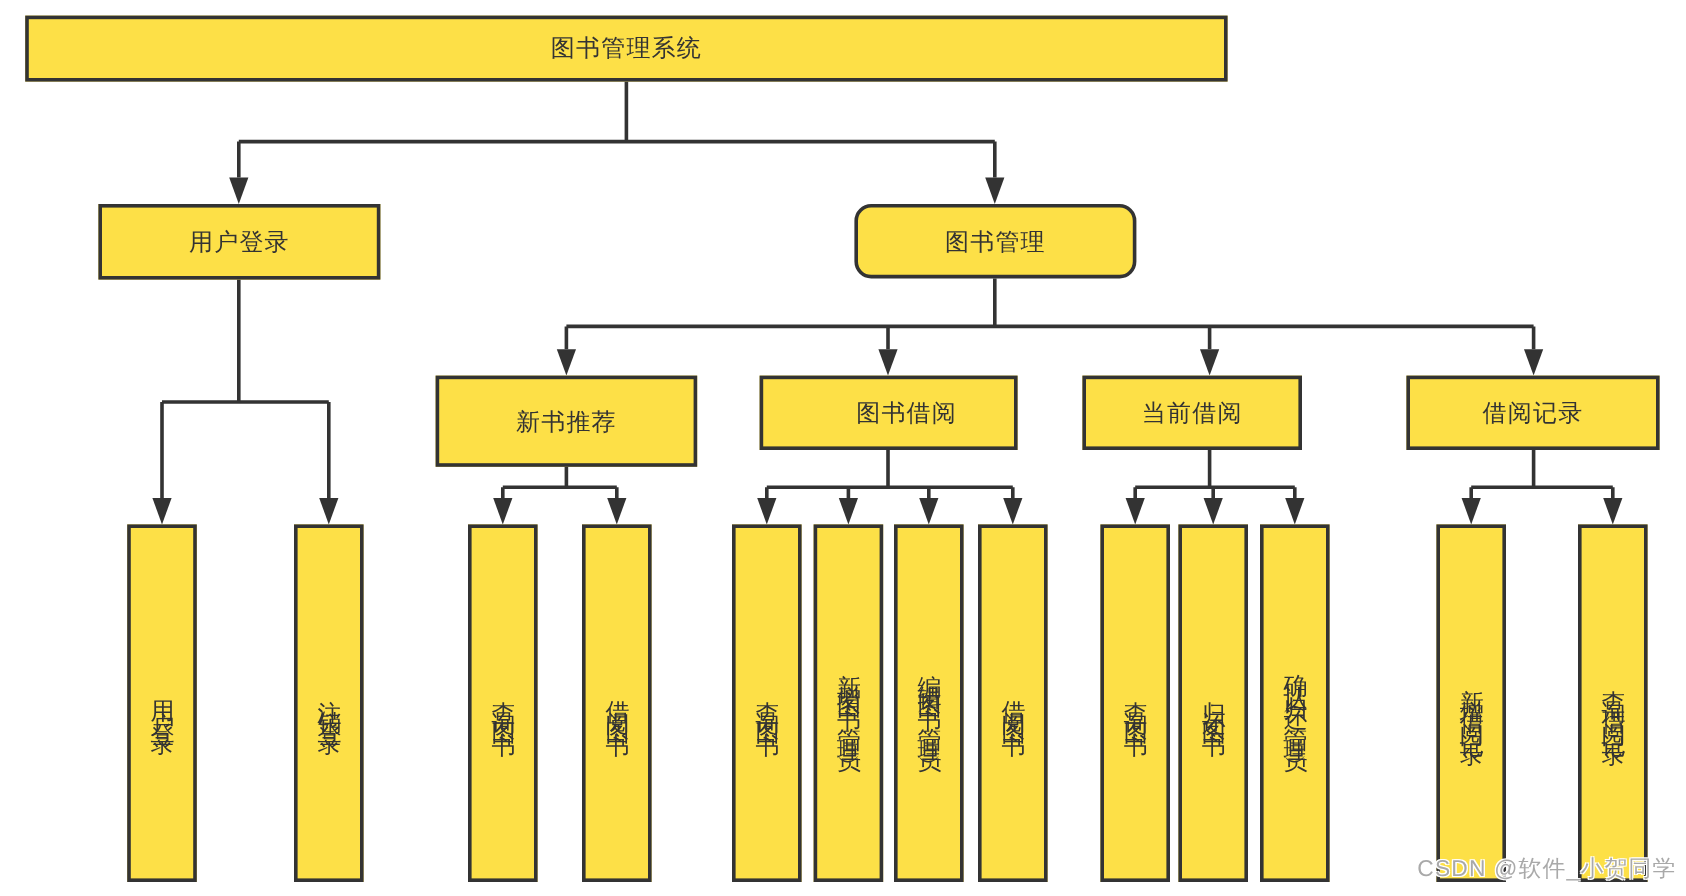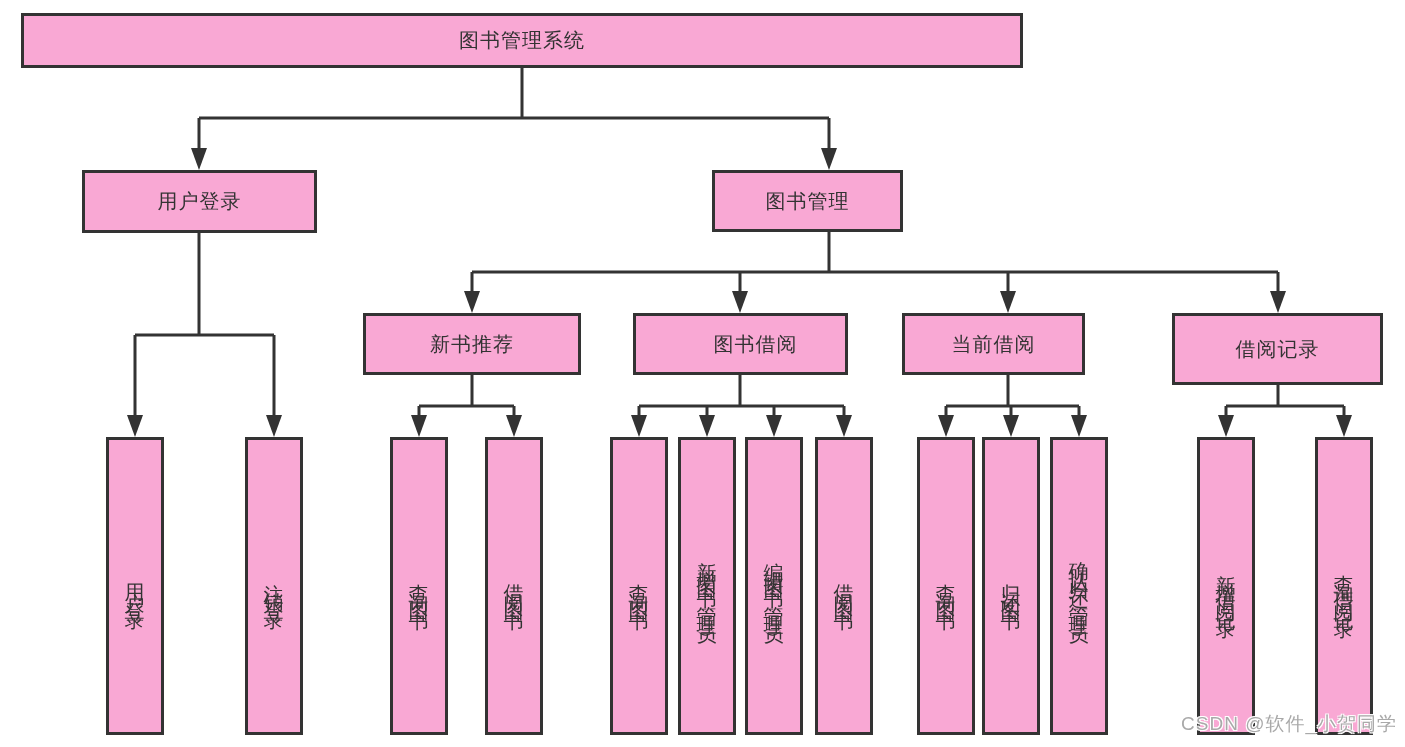--- a/index.html
+++ b/index.html
@@ -14,21 +14,21 @@
   .connectors {
     position: absolute;
     left: 0; top: 0;
     width: 1405px; height: 747px;
     pointer-events: none;
   }
   .node {
     position: absolute;
     box-sizing: border-box;
     border: 3px solid #333333;
-    background: #f9a8d4;
+    background: #fde047;
     color: #333333;
     display: flex;
     align-items: center;
     justify-content: center;
     text-align: center;
     font-size: 20px;
     letter-spacing: 1px;
   }
   .node.v {
     writing-mode: vertical-rl;
@@ -81,29 +81,29 @@
       <polygon points="1003,415 1019,415 1011,437"></polygon>
       <polygon points="1071,415 1087,415 1079,437"></polygon>
       <polygon points="1218,415 1234,415 1226,437"></polygon>
       <polygon points="1336,415 1352,415 1344,437"></polygon>
     </g>
   </svg>
 
   <div class="node" style="left:21px; top:13px; width:1002px; height:55px;">图书管理系统</div>
 
   <div class="node" style="left:82px; top:170px; width:235px; height:63px;">用户登录</div>
-  <div class="node" style="left:712px; top:170px; width:191px; height:62px;">图书管理</div>
+  <div class="node" style="left:712px; top:170px; width:235px; height:62px;border-radius:14px;">图书管理</div>
 
   <div class="node v" style="left:106px; top:437px; width:58px; height:298px;">用户登录</div>
   <div class="node v" style="left:245px; top:437px; width:58px; height:298px;">注销登录</div>
 
-  <div class="node" style="left:363px; top:313px; width:218px; height:62px;">新书推荐</div>
+  <div class="node" style="left:363px; top:313px; width:218px; height:76px;">新书推荐</div>
   <div class="node" style="left:633px; top:313px; width:215px; height:62px;padding-left:30px;">图书借阅</div>
   <div class="node" style="left:902px; top:313px; width:183px; height:62px;">当前借阅</div>
-  <div class="node" style="left:1172px; top:313px; width:211px; height:72px;">借阅记录</div>
+  <div class="node" style="left:1172px; top:313px; width:211px; height:62px;">借阅记录</div>
 
   <div class="node v" style="left:390px; top:437px; width:58px; height:298px;">查询图书</div>
   <div class="node v" style="left:485px; top:437px; width:58px; height:298px;">借阅图书</div>
 
   <div class="node v" style="left:610px; top:437px; width:58px; height:298px;">查询图书</div>
   <div class="node v" style="left:678px; top:437px; width:58px; height:298px;">新增图书（管理员）</div>
   <div class="node v" style="left:745px; top:437px; width:58px; height:298px;">编辑图书（管理员）</div>
   <div class="node v" style="left:815px; top:437px; width:58px; height:298px;">借阅图书</div>
 
   <div class="node v" style="left:917px; top:437px; width:58px; height:298px;">查询图书</div>

